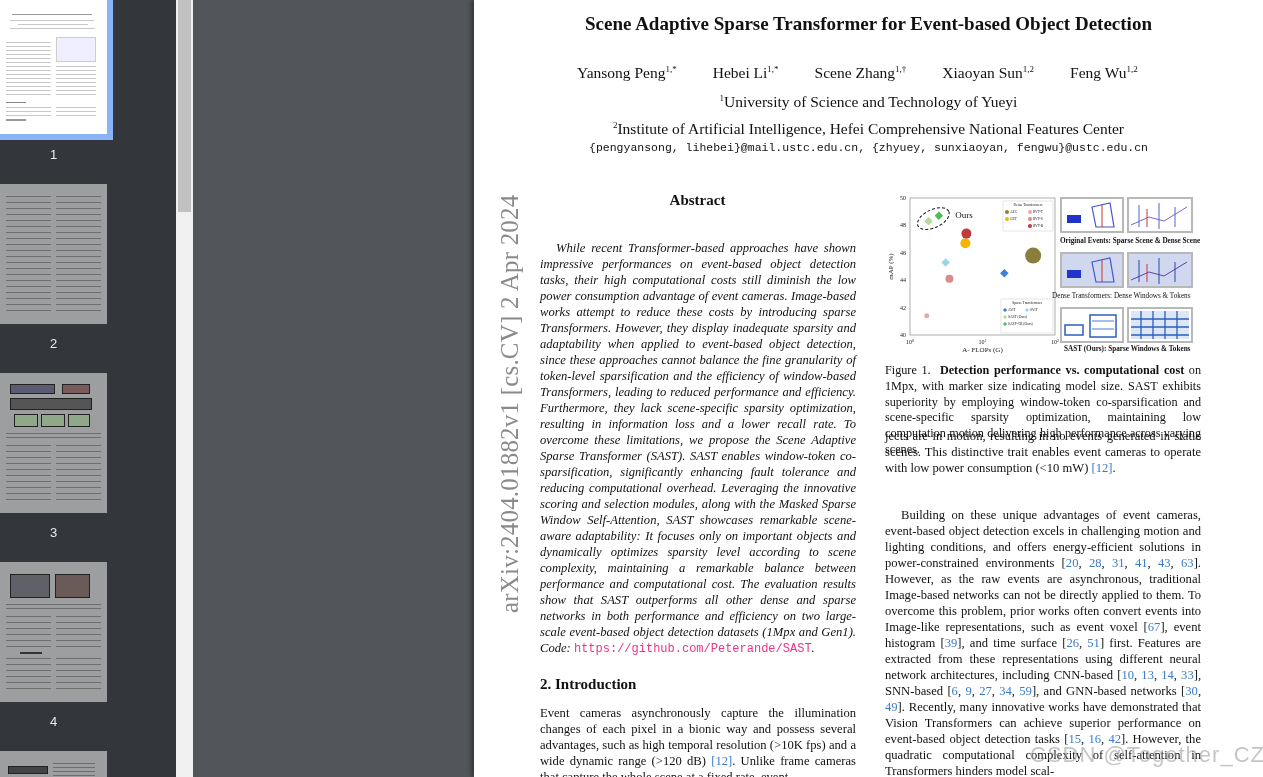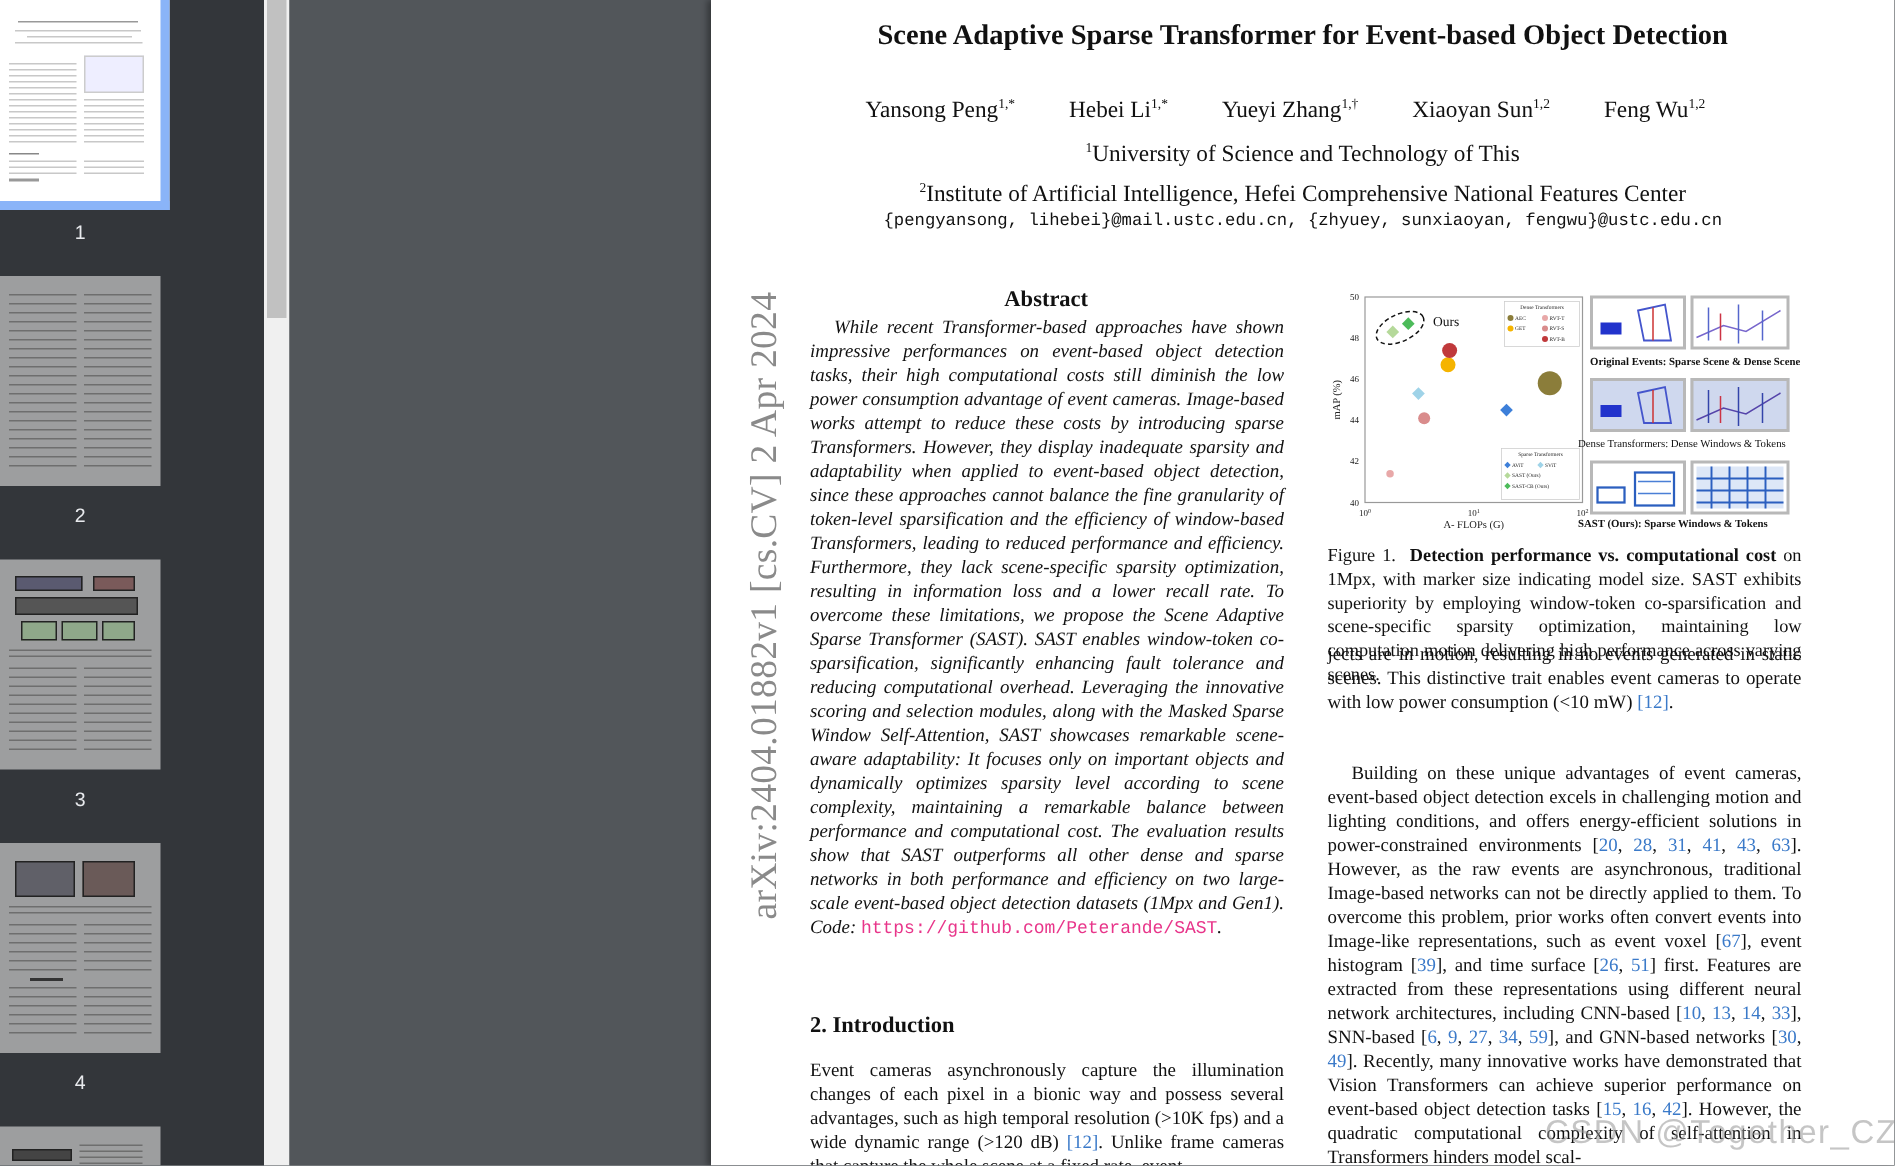--- a/index.html
+++ b/index.html
@@ -27,21 +27,21 @@
   .authors { position: absolute; top: 64px; left: 103px; font-size: 15.5px; display: flex; }
   .author { margin-right: 36px; white-space: nowrap; }
   .author sup { font-size: 9px; }
   .affil { position: absolute; left: 0; width: 789px; text-align: center; font-size: 15.5px; }
   .affil sup { font-size: 9px; }
   .emails { position: absolute; top: 141px; left: 0; width: 789px; text-align: center; font-family: "Liberation Mono", monospace; font-size: 11.5px; }
 
   .arxiv { position: absolute; left: 22px; top: 613px; transform-origin: 0 0; transform: rotate(-90deg); font-size: 25px; color: #8a8a8a; white-space: nowrap; letter-spacing: 0.2px; }
 
   .abstract-title { position: absolute; top: 192px; left: 66px; width: 315px; text-align: center; font-size: 15px; font-weight: bold; }
-  .abstract { position: absolute; top: 210px; left: 66px; width: 316px; font-size: 12.6px; line-height: 16px; font-style: italic; text-align: justify; text-indent: 16px; }
+  .abstract { position: absolute; top: 240px; left: 66px; width: 316px; font-size: 12.6px; line-height: 16px; font-style: italic; text-align: justify; text-indent: 16px; }
   .abstract .code-label { font-style: italic; }
   .abstract .code-link { font-family: "Liberation Mono", monospace; font-style: normal; color: #e8358a; font-size: 12px; }
 
   .section-title { position: absolute; top: 676px; left: 66px; font-size: 15px; font-weight: bold; }
   .intro { position: absolute; top: 705px; left: 66px; width: 316px; font-size: 12.6px; line-height: 16px; text-align: justify; }
   .cite { color: #3b7ac9; }
 
   
   .figure { position: absolute; top: 192px; left: 410px; width: 320px; height: 165px; }
   .caption { position: absolute; top: 363px; left: 411px; width: 316px; font-size: 12.2px; line-height: 15.8px; text-align: justify; }
@@ -220,26 +220,26 @@
 </div>
 
 <div id="viewer">
   <div id="page">
 
     <div class="title">Scene Adaptive Sparse Transformer for Event-based Object Detection</div>
 
     <div class="authors">
       <span class="author"><span>Yansong Peng</span><sup>1,*</sup></span>
       <span class="author"><span>Hebei Li</span><sup>1,*</sup></span>
-      <span class="author"><span>Yueyi Zhang</span><sup>1,†</sup></span>
+      <span class="author"><span>Scene Zhang</span><sup>1,†</sup></span>
       <span class="author"><span>Xiaoyan Sun</span><sup>1,2</sup></span>
       <span class="author" style="margin-right:0"><span>Feng Wu</span><sup>1,2</sup></span>
     </div>
 
-    <div class="affil" style="top:93px;"><sup>1</sup><span>University of Science and Technology of This</span></div>
+    <div class="affil" style="top:93px;"><sup>1</sup><span>University of Science and Technology of Yueyi</span></div>
     <div class="affil" style="top:120px;"><sup>2</sup><span>Institute of Artificial Intelligence, Hefei Comprehensive National Features Center</span></div>
 
     <div class="emails">{pengyansong, lihebei}@mail.ustc.edu.cn, {zhyuey, sunxiaoyan, fengwu}@ustc.edu.cn</div>
 
     <div class="arxiv">arXiv:2404.01882v1  [cs.CV]  2 Apr 2024</div>
 
     <div class="abstract-title">Abstract</div>
     <div class="abstract">
       <span>While recent Transformer-based approaches have shown impressive performances on event-based object detection tasks, their high computational costs still diminish the low power consumption advantage of event cameras. Image-based works attempt to reduce these costs by introducing sparse Transformers. However, they display inadequate sparsity and adaptability when applied to event-based object detection, since these approaches cannot balance the fine granularity of token-level sparsification and the efficiency of window-based Transformers, leading to reduced performance and efficiency. Furthermore, they lack scene-specific sparsity optimization, resulting in information loss and a lower recall rate. To overcome these limitations, we propose the Scene Adaptive Sparse Transformer (SAST). SAST enables window-token co-sparsification, significantly enhancing fault tolerance and reducing computational overhead. Leveraging the innovative scoring and selection modules, along with the Masked Sparse Window Self-Attention, SAST showcases remarkable scene-aware adaptability: It focuses only on important objects and dynamically optimizes sparsity level according to scene complexity, maintaining a remarkable balance between performance and computational cost. The evaluation results show that SAST outperforms all other dense and sparse networks in both performance and efficiency on two large-scale event-based object detection datasets (1Mpx and Gen1).</span>
       <span class="code-label">Code:</span>
@@ -337,21 +337,21 @@
             <rect x="28" y="6" width="26" height="22" fill="none" stroke="#2b5fbf" stroke-width="1.5"></rect>
             <path d="M30 12 L52 12 M30 20 L52 20" stroke="#4a7fd6"></path>
           </svg>
       </div>
       <div class="img-panel" style="left:243px;top:115px;width:66px;height:36px;">
         <svg width="62" height="32">
             <rect x="2" y="2" width="58" height="28" fill="#dde7f7"></rect>
             <path d="M2 10 L60 10 M2 18 L60 18 M2 26 L60 26 M12 2 L12 30 M24 2 L24 30 M36 2 L36 30 M48 2 L48 30" stroke="#2b5fbf" stroke-width="1.3"></path>
           </svg>
       </div>
-      <div class="img-caption" style="left:168px;top:153px;">SAST (Ours): Sparse Windows &amp; Tokens</div>
+      <div class="img-caption" style="left:180px;top:153px;">SAST (Ours): Sparse Windows &amp; Tokens</div>
     </div>
 
     <div class="caption">
       <span>Figure 1.</span>&nbsp;
       <b>Detection performance vs. computational cost</b><span> on 1Mpx, with marker size indicating model size. SAST exhibits superiority by employing window-token co-sparsification and scene-specific sparsity optimization, maintaining low computation motion delivering high performance across varying scenes.</span>
     </div>
 
     <div class="right-text" style="top:428px;">
       <span>jects are in motion, resulting in no events generated in static scenes. This distinctive trait enables event cameras to operate with low power consumption (&lt;10 mW) </span><a class="cite">[12]</a><span>.</span>
     </div>

